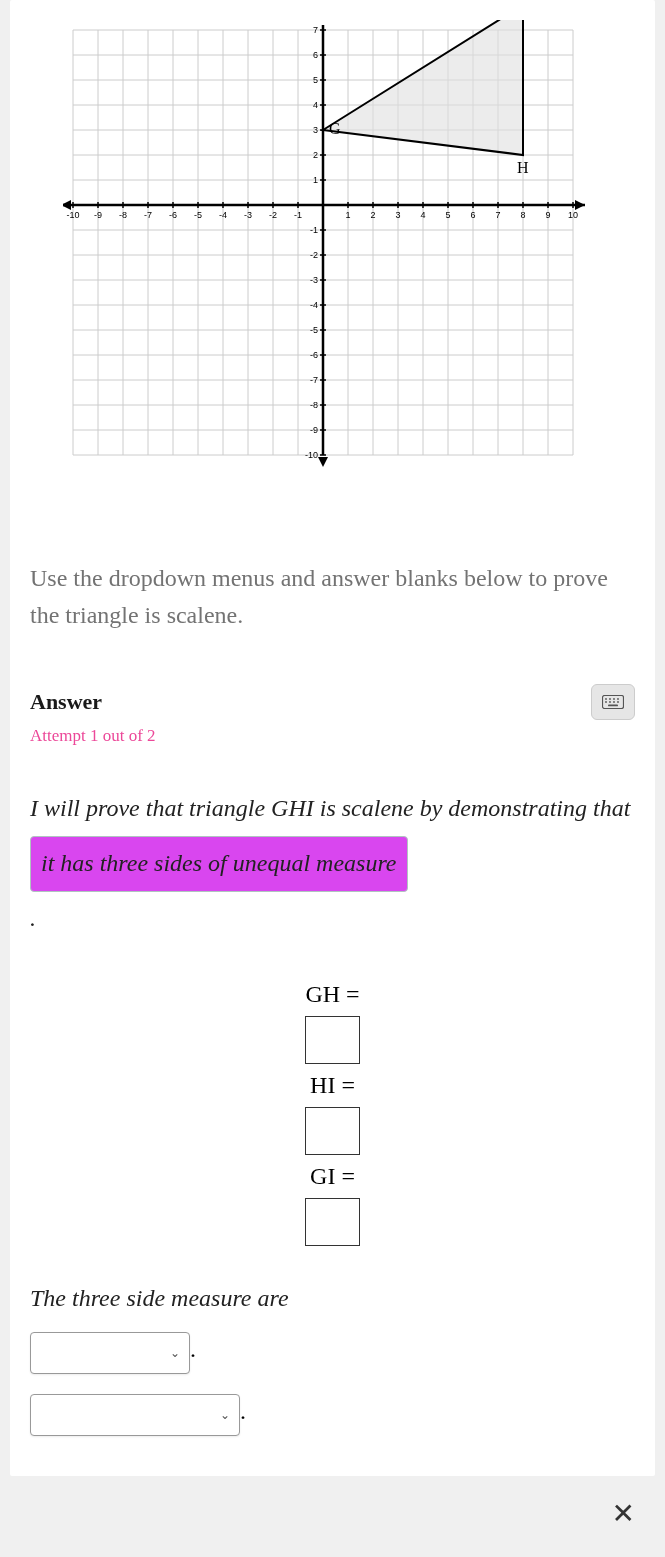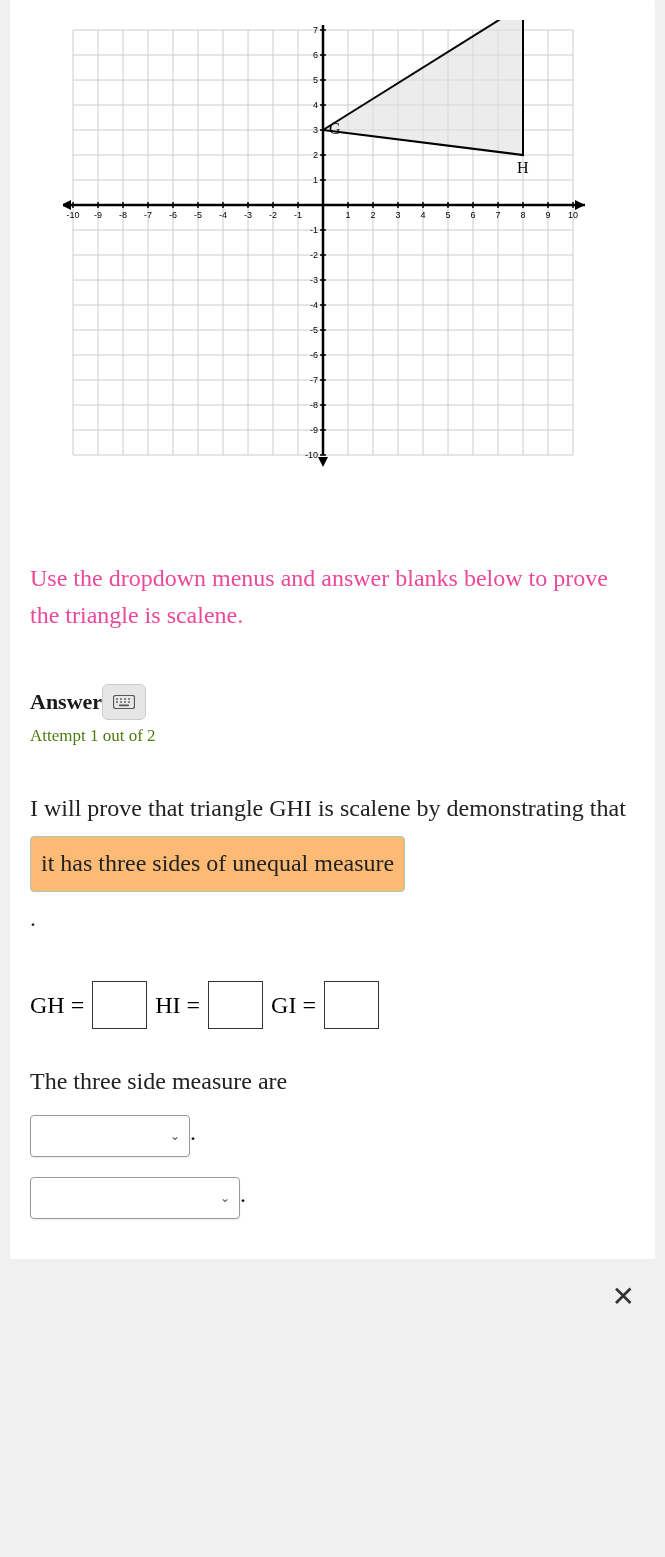--- a/index.html
+++ b/index.html
@@ -29,76 +29,78 @@
   .tick-label-x { font-size: 9px; font-family: Arial, sans-serif; fill: #000; text-anchor: middle; }
   .tick-label-ypos { font-size: 9px; font-family: Arial, sans-serif; fill: #000; text-anchor: end; }
   .tick-label-yneg { font-size: 9px; font-family: Arial, sans-serif; fill: #000; text-anchor: end; }
   .triangle { fill: #e0e0e0; fill-opacity: 0.6; stroke: #000; stroke-width: 2; }
   .vertex-label { font-size: 16px; font-family: Georgia, serif; fill: #000; }
   .tick-mark { stroke: #000; stroke-width: 1.5; }
 
   .instruction {
     font-size: 24px;
     line-height: 1.55;
-    color: #ec4899;
+    color: #737373;
     margin: 20px 0 50px 0;
   }
 
   .answer-header {
     display: flex;
     align-items: center;
-    justify-content: flex-start;
+    justify-content: space-between;
   }
   .answer-title {
     font-weight: bold;
     font-size: 22px;
     color: #1a1a1a;
   }
   .keypad-btn {
     background: #e6e6e6;
     border: 1px solid #ccc;
     border-radius: 6px;
     width: 44px;
     height: 36px;
     display: flex;
     align-items: center;
     justify-content: center;
     cursor: pointer;
     font-size: 16px;
   }
   .attempt {
-    color: #4d7c0f;
+    color: #ec4899;
     font-size: 17px;
     margin: 6px 0 40px 0;
   }
 
   .proof-text {
     font-size: 24px;
     line-height: 1.9;
     color: #222;
+    font-style: italic;
   }
   .dropdown-primary {
     display: inline-block;
     border: 1px solid #b0c4c0;
     border-radius: 4px;
     padding: 4px 10px;
     font-size: 24px;
     font-family: inherit;
-    background: #fdba74;
+    background: #d946ef;
     color: #222;
     margin: 4px 0;
   }
   .period { font-size: 24px; }
 
   .side-row {
     display: flex;
     align-items: center;
     gap: 8px;
     margin: 40px 0 30px 0;
     font-size: 24px;
+    flex-direction: column;
   }
   .side-label { white-space: nowrap; }
   .side-input {
     width: 55px;
     height: 48px;
     border: 1.5px solid #333;
     background: #fff;
     font-size: 20px;
     text-align: center;
     font-family: inherit;

